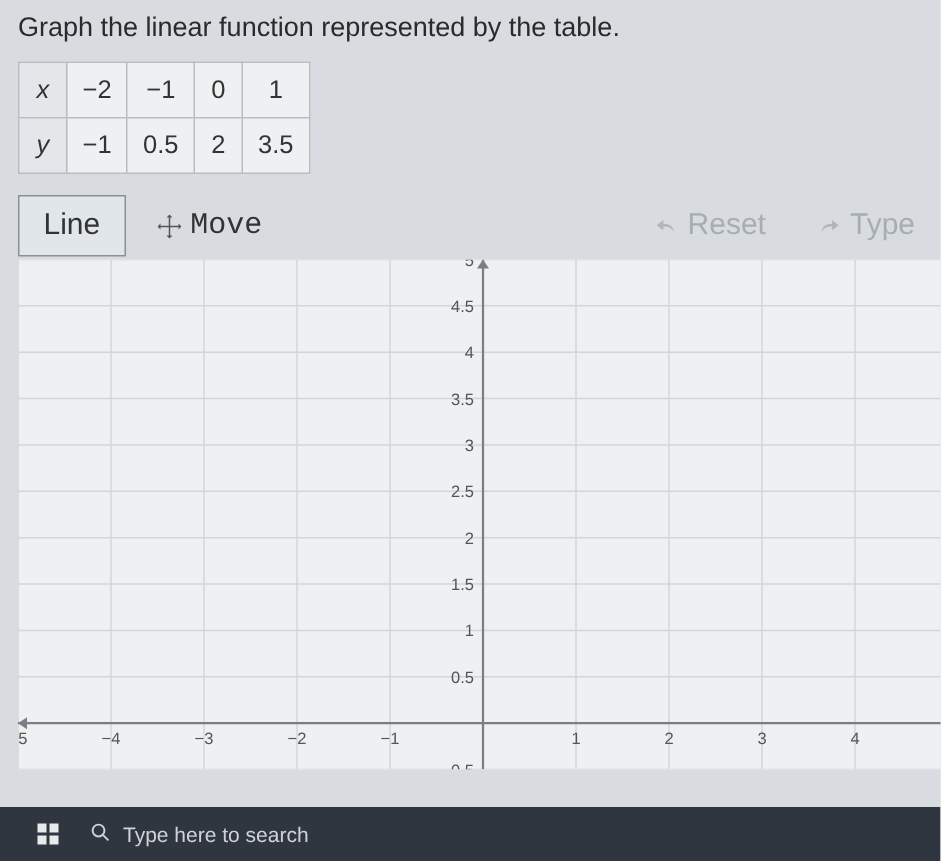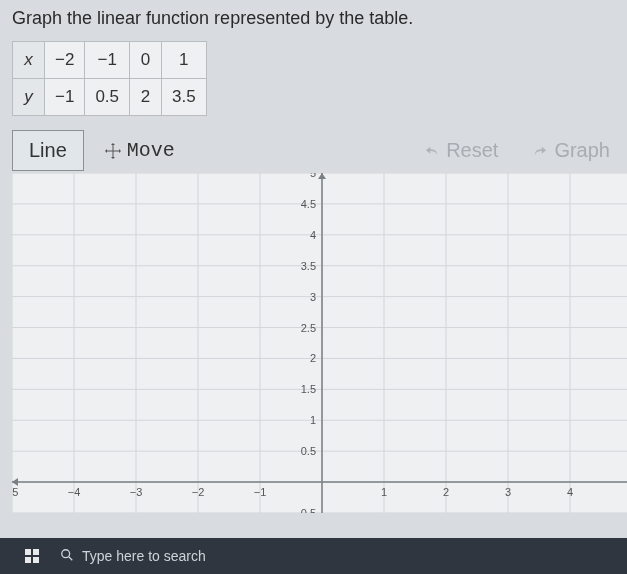--- a/index.html
+++ b/index.html
@@ -157,21 +157,21 @@
           </svg>
       </span>
       <span>Reset</span>
     </div>
     <div class="tool-btn ghost">
       <span class="ic">
         <svg viewBox="0 0 16 16" width="14" height="14">
             <path d="M10 3 L15 7 L10 11 V8 C6 8 3 9 2 13 C2 7 6 6 10 6 Z" fill="#b0b5ba"></path>
           </svg>
       </span>
-      <span>Graph</span>
+      <span>Type</span>
     </div>
   </div>
 
   <div class="graph-wrap">
     <svg id="graph-svg" width="620" height="340">
         <line x1="0" y1="0" x2="0" y2="340" class="grid-line"></line>
         <line x1="62" y1="0" x2="62" y2="340" class="grid-line"></line>
         <line x1="124" y1="0" x2="124" y2="340" class="grid-line"></line>
         <line x1="186" y1="0" x2="186" y2="340" class="grid-line"></line>
         <line x1="248" y1="0" x2="248" y2="340" class="grid-line"></line>

